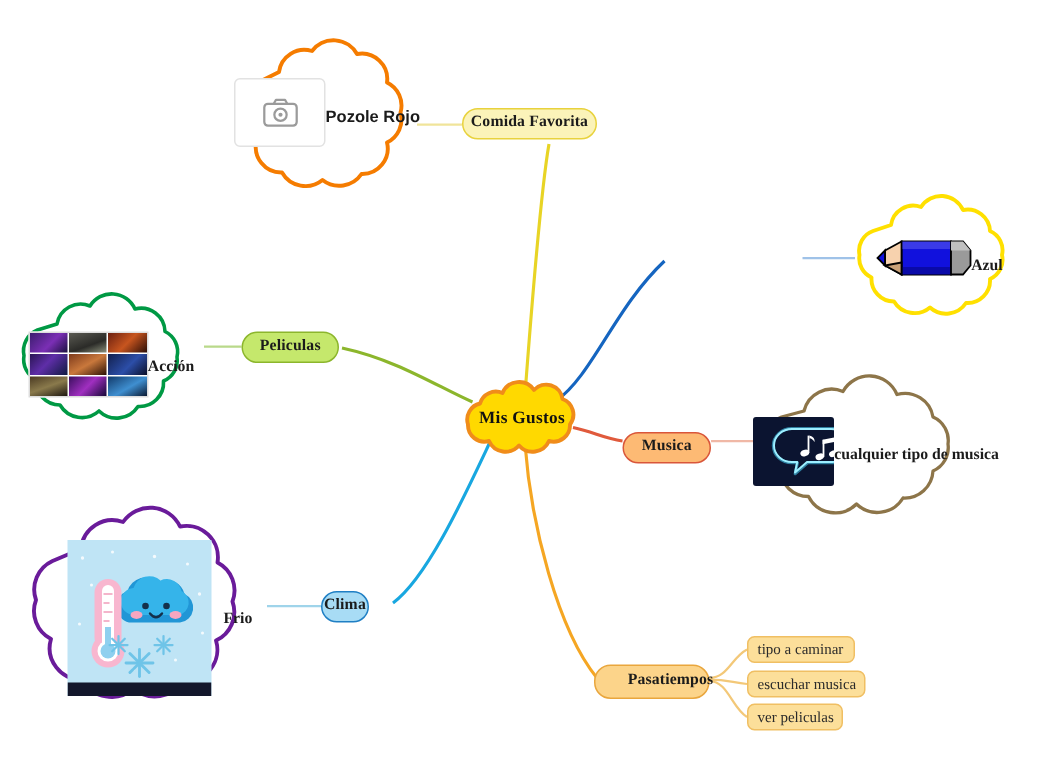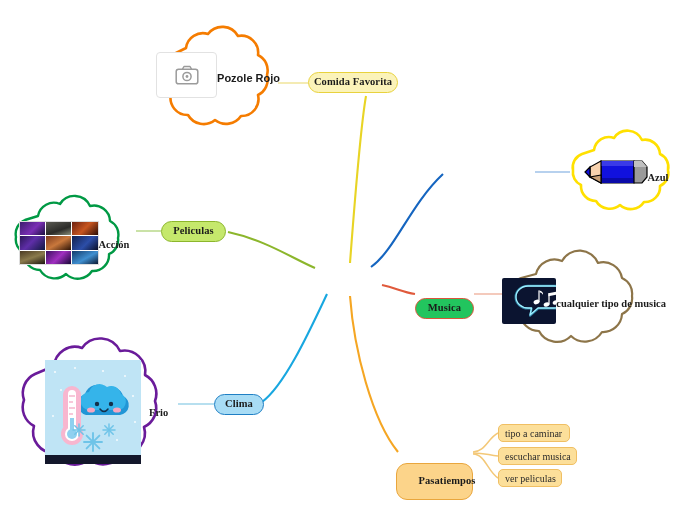--- a/index.html
+++ b/index.html
@@ -179,31 +179,39 @@
 
     <path d="M 327 294 C 310 330 285 385 262 402" fill="none" stroke="#18a7e0" stroke-width="2.1"></path>
 
     <path d="M 214 404 C 200 404 192 404 178 404" fill="none" stroke="#9fd4ea" stroke-width="1.5"></path>
 
     <path d="M 315 268 C 292 258 265 240 228 232" fill="none" stroke="#8cb62c" stroke-width="2.1"></path>
 
     <path d="M 161 231 C 150 231 145 231 136 231" fill="none" stroke="#b9d98a" stroke-width="1.5"></path>
   </svg>
 
+  <div class="cloud-wrap" style="left:298px; top:255px; width:100px; height:48px;">
+    <svg class="cloudshape" width="100" height="48" viewBox="0 0 100 48">
+      <path d="M22,14 a11,11 0 0 1 15,-7 a12,12 0 0 1 21,-2 a11,11 0 0 1 19,6
+           a11,11 0 0 1 5,17 a11,11 0 0 1 -14,11 a12,12 0 0 1 -20,3
+           a12,12 0 0 1 -20,-3 a11,11 0 0 1 -14,-11 a11,11 0 0 1 8,-14 z" fill="#ffd900" stroke="#f08c1a" stroke-width="2.6" stroke-linejoin="round"></path>
+    </svg>
+    <div id="central-label">Mis Gustos</div>
+  </div>
 
   <div class="pill" style="left:308px; top:72px; width:90px; height:21px; background:#fbf3b9; border-color:#e8d23d;">Comida Favorita</div>
 
   <div class="pill" style="left:161px; top:221px; width:65px; height:21px; background:#c5e86c; border-color:#8cb62c;">Peliculas</div>
 
-  <div class="pill" style="left:214px; top:394px; width:50px; height:21px; background:#a8dcf5; border-color:#1f7fc4;">Clima</div>
-
-
-  <div class="pill" style="left:415px; top:298px; width:59px; height:21px; background:#22c55e; border-color:#d9563a;">Musica</div>
-
-  <div class="pill" style="left:396px; top:463px; width:77px; height:37px; background:#fcd48a; border-color:#e9a63d;padding-left:25px;">Pasatiempos</div>
+  <div class="pill" style="left:214px; top:394px; width:32px; height:21px; background:#a8dcf5; border-color:#1f7fc4;">Clima</div>
+
+
+  <div class="pill" style="left:415px; top:288px; width:59px; height:21px; background:#fdba74; border-color:#d9563a;">Musica</div>
+
+  <div class="pill" style="left:396px; top:443px; width:77px; height:23px; background:#fcd48a; border-color:#e9a63d;padding-left:25px;">Pasatiempos</div>
 
   <div class="leaf-pill" style="left:498px; top:424px; width:72px; height:18px;">tipo a caminar</div>
   <div class="leaf-pill" style="left:498px; top:447px; width:79px; height:18px;">escuchar musica</div>
   <div class="leaf-pill" style="left:498px; top:469px; width:64px; height:18px;">ver peliculas</div>
 
   <div class="cloud-wrap" style="left:156px; top:12px; width:124px; height:126px;">
     <svg class="cloudshape" width="124" height="126" viewBox="0 0 124 126">
       <path d="M30,36 a17,17 0 0 1 22,-14 a18,18 0 0 1 30,2 a17,17 0 0 1 20,19
            a17,17 0 0 1 9,20 a17,17 0 0 1 -9,20 a17,17 0 0 1 -17,21
            a18,18 0 0 1 -26,4 a18,18 0 0 1 -27,-5 a17,17 0 0 1 -17,-21

